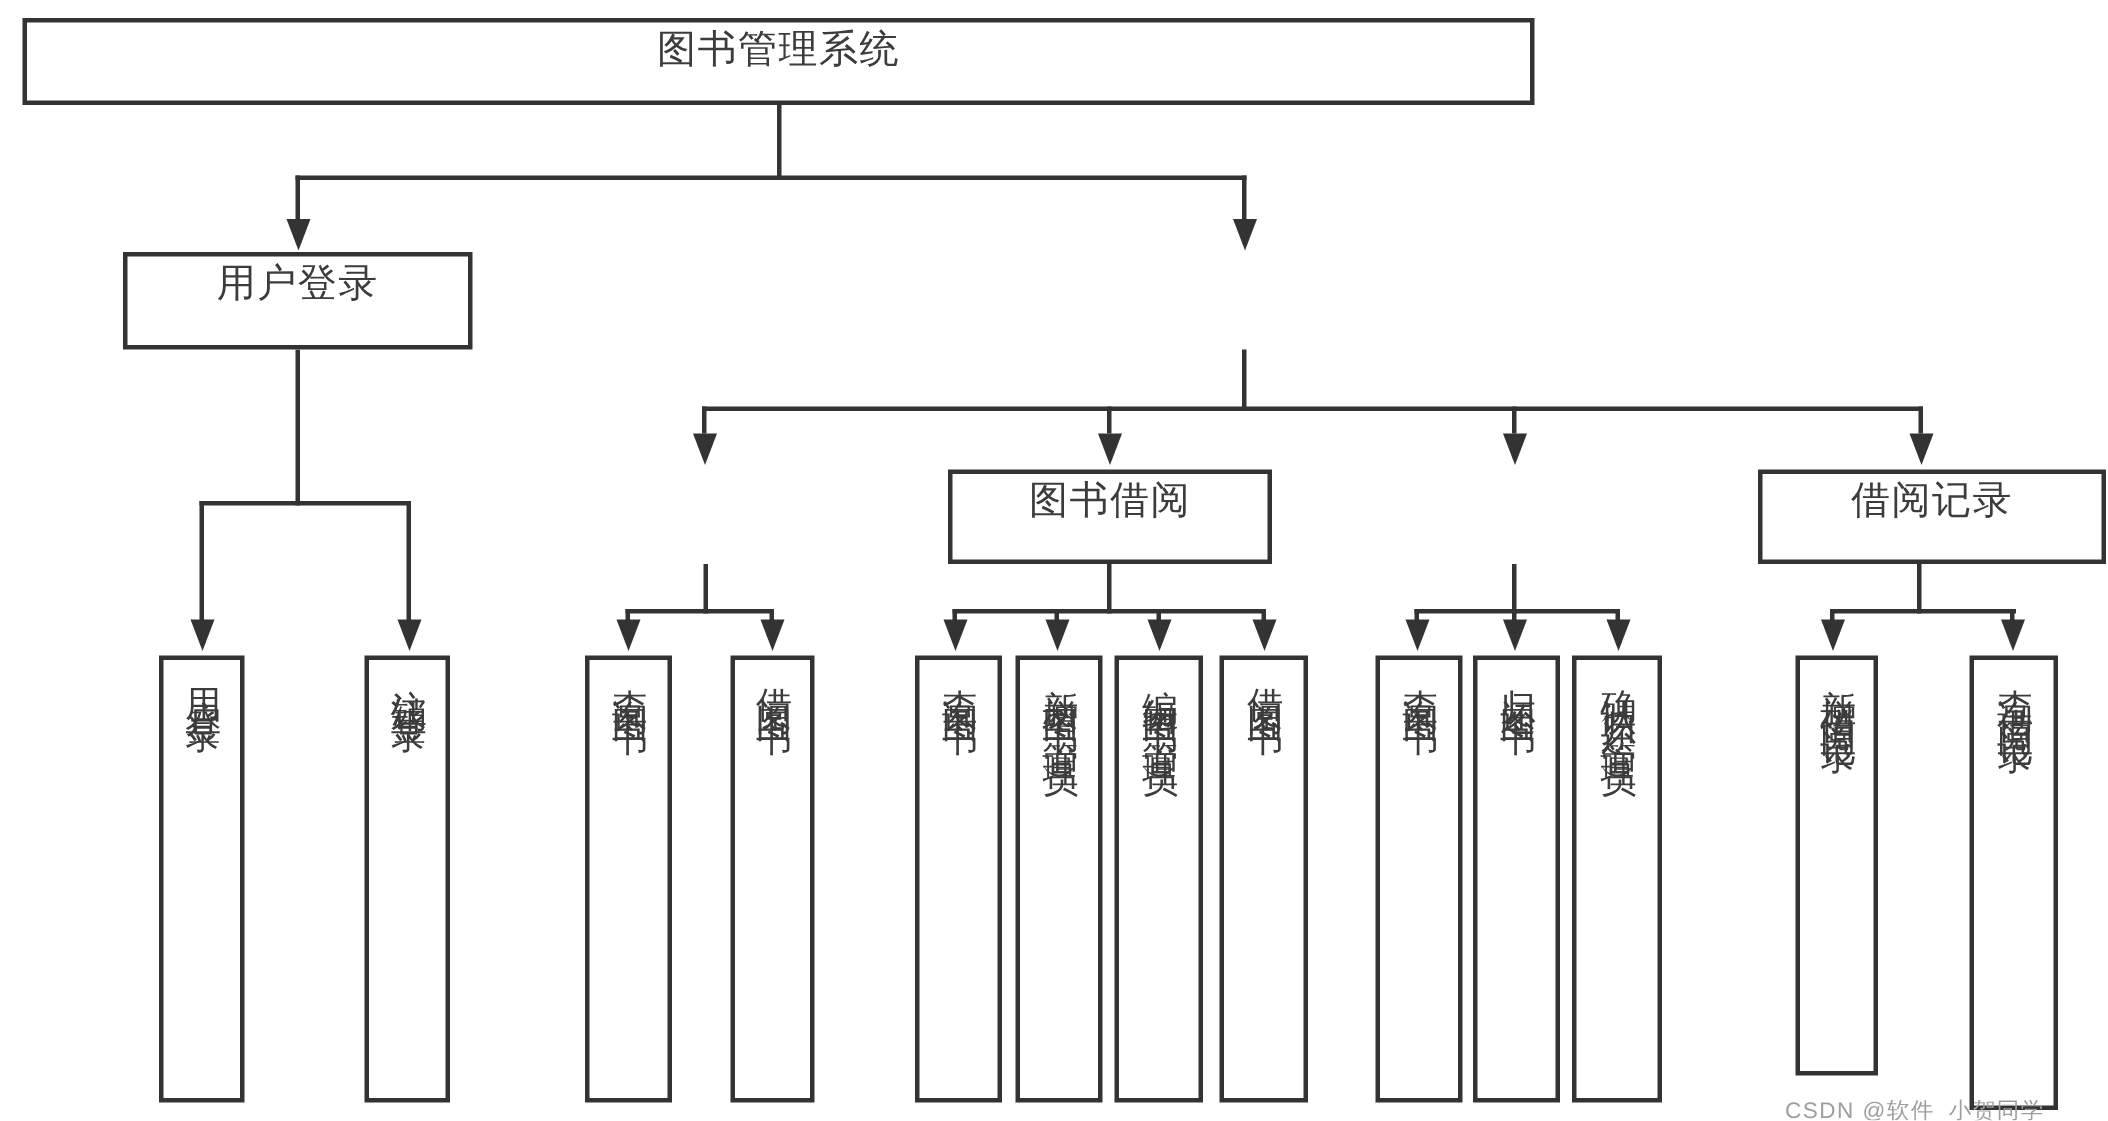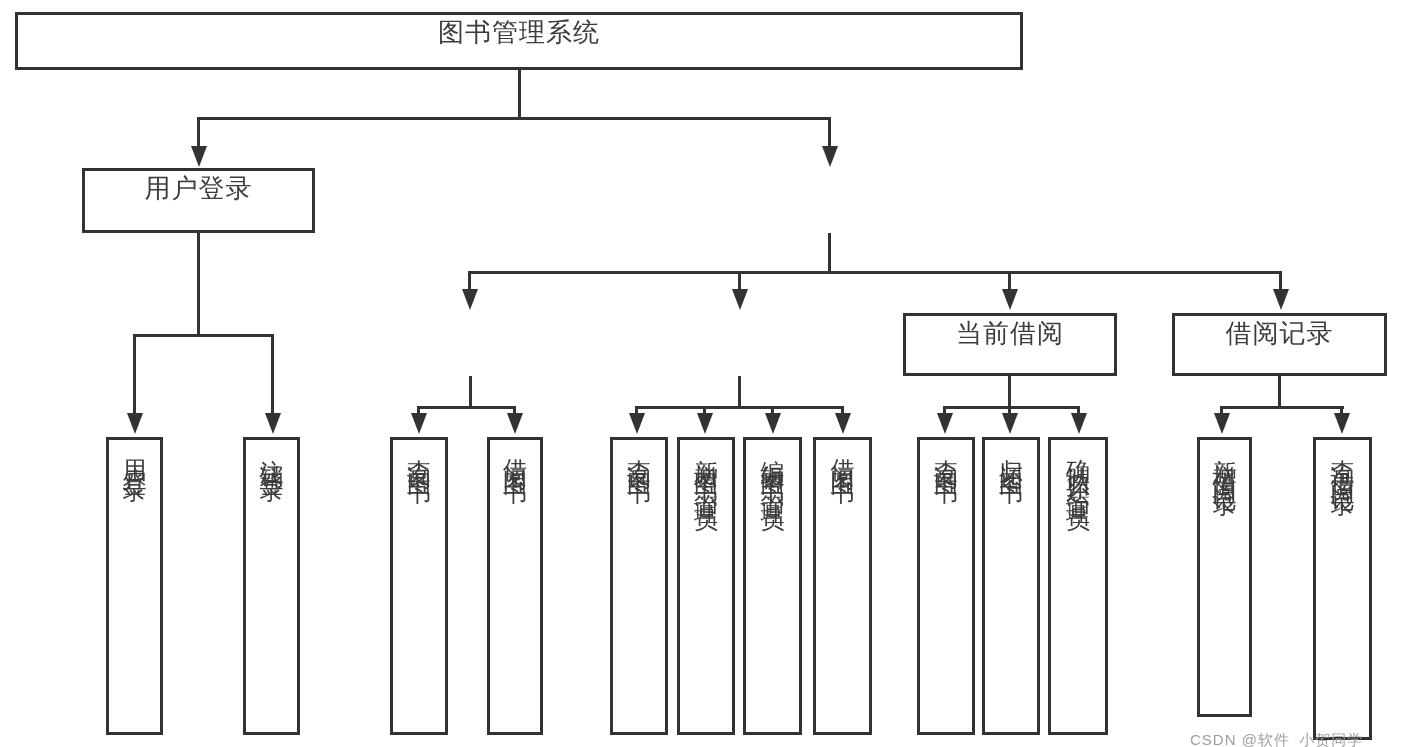--- a/index.html
+++ b/index.html
@@ -92,24 +92,24 @@
   <div class="line" style="left:468px;top:271px;width:814px;height:3px"></div>
   <div class="line" style="left:468px;top:271px;width:3px;height:18px"></div>
   <div class="arrow" style="left:462px;top:289px"></div>
   <div class="line" style="left:738px;top:271px;width:3px;height:18px"></div>
   <div class="arrow" style="left:732px;top:289px"></div>
   <div class="line" style="left:1008px;top:271px;width:3px;height:18px"></div>
   <div class="arrow" style="left:1002px;top:289px"></div>
   <div class="line" style="left:1279px;top:271px;width:3px;height:18px"></div>
   <div class="arrow" style="left:1273px;top:289px"></div>
 
-  <div class="box" style="left:903px;top:313px;width:214px;height:63px">
-    <span>当前借阅</span>
+  <div class="box" style="left:632px;top:313px;width:216px;height:63px">
+    <span>图书借阅</span>
   </div>
-  <div class="box" style="left:1172px;top:313px;width:215px;height:63px">
+  <div class="box" style="left:1172px;top:313px;width:232px;height:63px">
     <span>借阅记录</span>
   </div>
 
   <div class="line" style="left:469px;top:376px;width:3px;height:33px"></div>
   <div class="line" style="left:417px;top:406px;width:99px;height:3px"></div>
   <div class="line" style="left:417px;top:406px;width:3px;height:10px"></div>
   <div class="arrow" style="left:411px;top:413px"></div>
   <div class="line" style="left:513px;top:406px;width:3px;height:10px"></div>
   <div class="arrow" style="left:507px;top:413px"></div>
 

